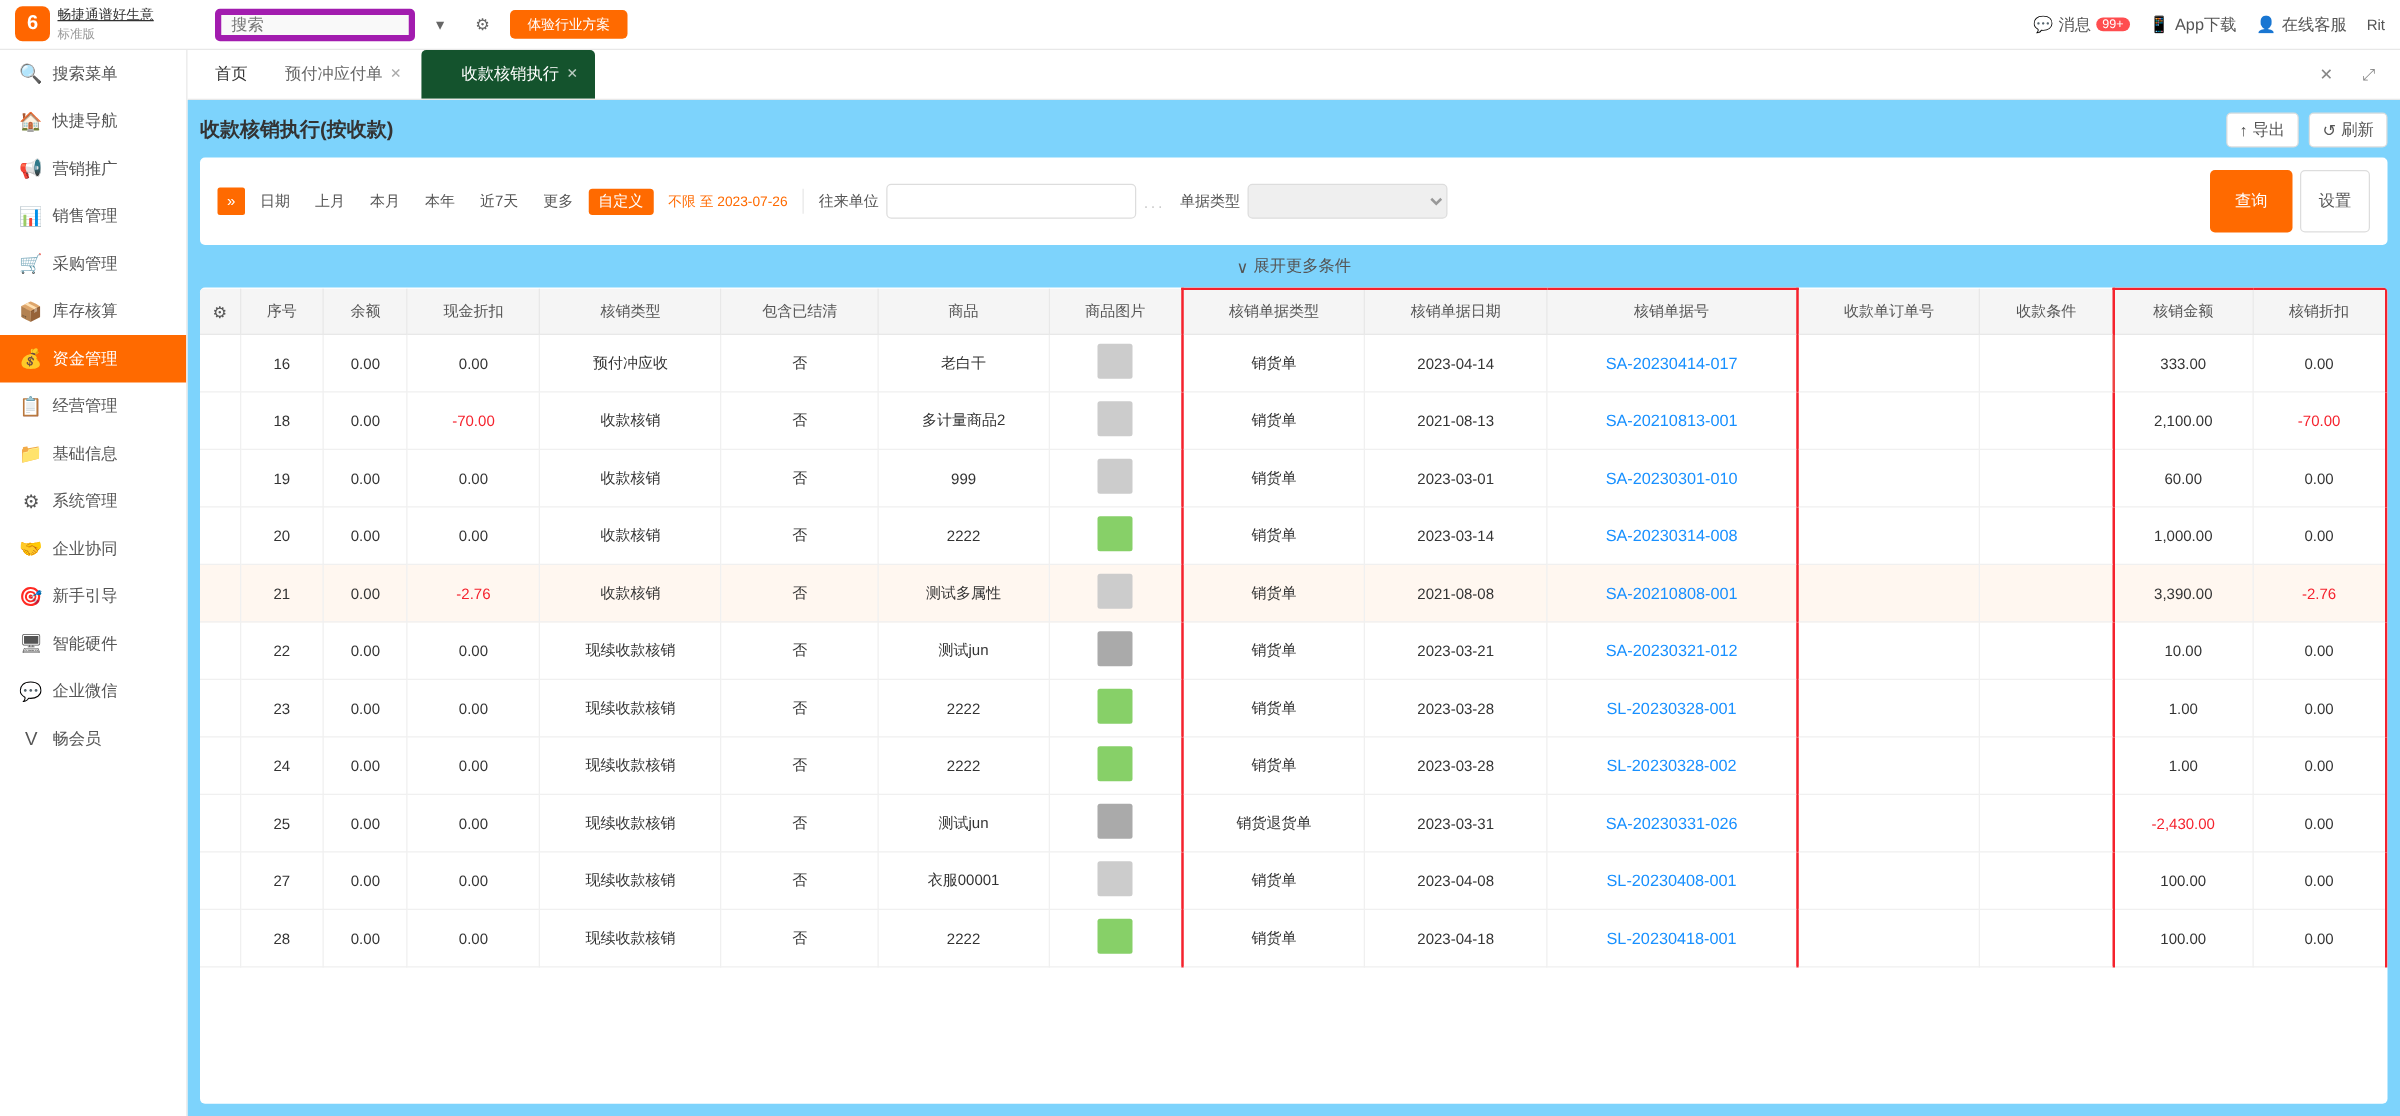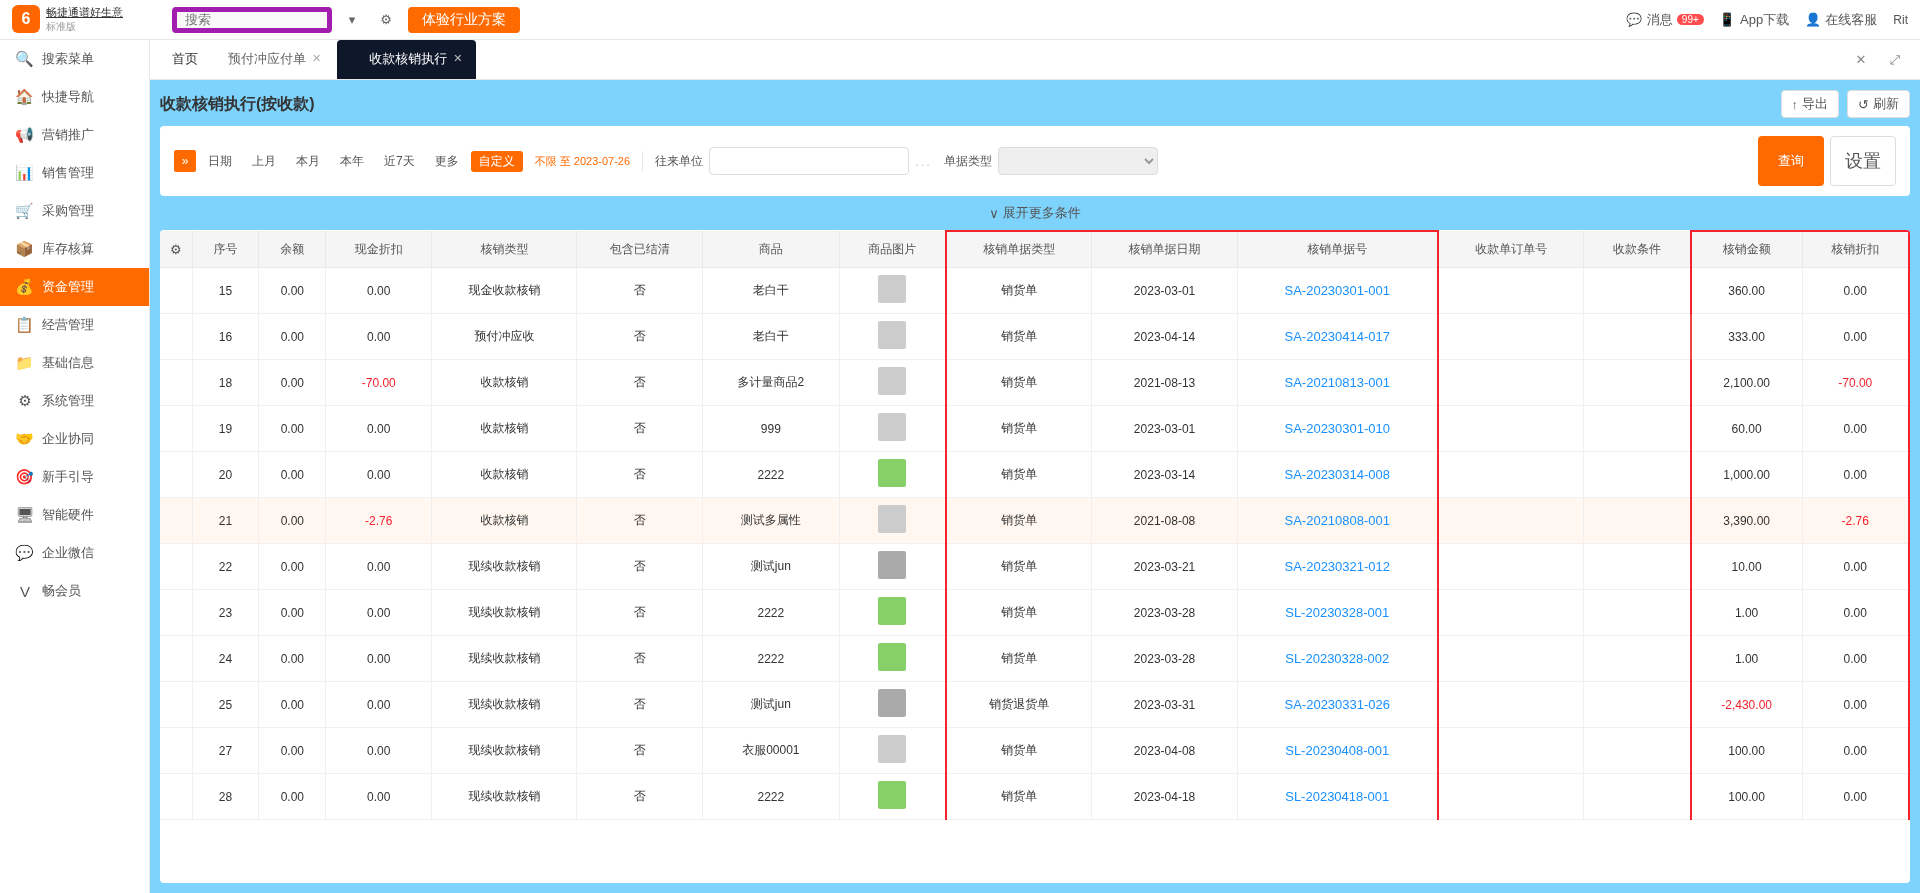--- a/index.html
+++ b/index.html
@@ -8,41 +8,41 @@
     
     .top-bar { height: 40px; background: #fff; display: flex; align-items: center; padding: 0 12px; border-bottom: 1px solid #e8e8e8; gap: 10px; }
     .logo-area { display: flex; align-items: center; gap: 6px; width: 150px; }
     .logo-icon { width: 28px; height: 28px; background: #f60; border-radius: 6px; display: flex; align-items: center; justify-content: center; color: #fff; font-size: 16px; font-weight: bold; }
     .logo-text { font-size: 11px; color: #333; line-height: 1.3; text-decoration: underline; }
     .logo-edition { font-size: 10px; color: #999; }
     .top-center { flex: 1; display: flex; align-items: center; gap: 8px; }
     .top-search-input { width: 160px; height: 26px; border: 5px solid #a21caf; border-radius: 4px; padding: 0 8px; color: #ccc; background: #f9f9f9; }
     .top-dropdown-btn { width: 24px; height: 24px; display: flex; align-items: center; justify-content: center; cursor: pointer; color: #666; }
     .top-gear-btn { width: 28px; height: 28px; display: flex; align-items: center; justify-content: center; cursor: pointer; color: #666; }
-    .orange-btn { background: #ff6a00; color: #fff; border: none; border-radius: 4px; padding: 4px 14px; cursor: pointer; font-size: 14px; }
+    .orange-btn { background: #ff6a00; color: #fff; border: none; border-radius: 4px; padding: 4px 14px; cursor: pointer; font-size: 11px; }
     .top-right { display: flex; align-items: center; gap: 16px; }
     .top-right-item { display: flex; align-items: center; gap: 4px; color: #555; cursor: pointer; font-size: 12px; }
     .badge { background: #ff4d4f; color: #fff; border-radius: 8px; padding: 0 5px; font-size: 10px; }
     .user-name { color: #555; font-size: 12px; }
 
     
     .layout { display: flex; flex: 1; overflow: hidden; }
     .sidebar { width: 150px; background: #fff; border-right: 1px solid #e8e8e8; display: flex; flex-direction: column; overflow-y: auto; }
     .sidebar-item { display: flex; align-items: center; gap: 8px; padding: 10px 16px; cursor: pointer; color: #555; font-size: 13px; }
     .sidebar-item.active { background: #ff6a00; color: #fff; border-radius: 0; }
     .sidebar-icon { width: 18px; height: 18px; display: flex; align-items: center; justify-content: center; font-size: 15px; }
 
     
     .main { flex: 1; display: flex; flex-direction: column; overflow: hidden; }
 
     
     .tab-bar { height: 40px; background: #fff; border-bottom: 1px solid #e8e8e8; display: flex; align-items: stretch; padding: 0 8px; gap: 2px; }
     .tab-item { display: flex; align-items: center; gap: 6px; padding: 0 14px; cursor: pointer; font-size: 13px; color: #666; border-bottom: 2px solid transparent; height: 100%; }
     .tab-item.home { color: #333; font-size: 13px; }
-    .tab-item.active { color: #fff; background: #0f172a; border-radius: 4px 4px 0 0; padding-left: 32px; }
+    .tab-item.active { color: #fff; background: #14532d; border-radius: 4px 4px 0 0; padding-left: 32px; }
     .tab-close { font-size: 11px; color: rgba(255,255,255,0.7); cursor: pointer; }
     .tab-close-gray { font-size: 11px; color: #aaa; cursor: pointer; }
     .tab-actions { margin-left: auto; display: flex; align-items: center; gap: 8px; padding-right: 4px; }
     .tab-action-btn { width: 26px; height: 26px; display: flex; align-items: center; justify-content: center; cursor: pointer; color: #888; }
 
     
     .page-content { flex: 1; overflow: hidden; display: flex; flex-direction: column; background: #7dd3fc; padding: 10px; gap: 8px; }
     .page-header { display: flex; align-items: center; justify-content: space-between; }
     .page-title { font-size: 16px; font-weight: bold; color: #333; }
     .header-actions { display: flex; gap: 8px; }
@@ -55,21 +55,21 @@
     .filter-date-btns { display: flex; gap: 4px; }
     .date-btn { padding: 2px 8px; border-radius: 3px; cursor: pointer; color: #555; font-size: 12px; border: none; background: none; }
     .date-btn.custom { background: #ff6a00; color: #fff; border-radius: 3px; padding: 2px 8px; }
     .date-range { color: #ff6a00; font-size: 11px; }
     .filter-divider { width: 1px; height: 20px; background: #e8e8e8; }
     .filter-input-wrap { display: flex; align-items: center; gap: 6px; }
     .filter-input { height: 28px; border: 1px solid #ddd; border-radius: 4px; padding: 0 8px; min-width: 200px; color: #999; }
     .filter-dots { color: #ccc; letter-spacing: 2px; }
     .filter-select { height: 28px; border: 1px solid #ddd; border-radius: 4px; padding: 0 8px; min-width: 160px; color: #999; }
     .query-btn { background: #ff6a00; color: #fff; border: none; border-radius: 4px; padding: 16px 20px; cursor: pointer; font-size: 13px; }
-    .setting-btn { background: #fff; color: #555; border: 1px solid #ddd; border-radius: 4px; padding: 5px 14px; cursor: pointer; font-size: 18px; }
+    .setting-btn { background: #fff; color: #555; border: 1px solid #ddd; border-radius: 4px; padding: 5px 14px; cursor: pointer; font-size: 13px; }
     .expand-conditions { display: flex; align-items: center; gap: 4px; color: #555; cursor: pointer; font-size: 12px; }
 
     
     .table-wrap { flex: 1; background: #fff; border-radius: 4px; overflow: auto; position: relative; }
     table { width: 100%; border-collapse: collapse; min-width: 1600px; }
     thead tr { background: #f5f5f5; }
     th { padding: 9px 8px; text-align: center; color: #555; font-weight: normal; border-bottom: 1px solid #e8e8e8; border-right: 1px solid #e8e8e8; font-size: 12px; white-space: nowrap; }
     td { padding: 7px 8px; text-align: center; border-bottom: 1px solid #f0f0f0; border-right: 1px solid #f0f0f0; color: #333; font-size: 12px; white-space: nowrap; }
     tr.highlighted td { background: #fff7f0; }
     .link-text { color: #1890ff; cursor: pointer; text-decoration: none; }
@@ -264,37 +264,20 @@
               <th class="th-highlight" style="border-top:2px solid #f5222d; border-left:2px solid #f5222d;">核销单据类型</th>
               <th class="th-highlight" style="border-top:2px solid #f5222d;">核销单据日期</th>
               <th class="th-highlight" style="border-top:2px solid #f5222d; border-right:2px solid #f5222d;">核销单据号</th>
               <th>收款单订单号</th>
               <th>收款条件</th>
               <th class="th-highlight" style="border-top:2px solid #f5222d; border-left:2px solid #f5222d;">核销金额</th>
               <th class="th-highlight" style="border-top:2px solid #f5222d; border-right:2px solid #f5222d;">核销折扣</th>
             </tr>
           </thead>
           <tbody id="table-body">
-          <tr>
-    <td></td>
-    <td>15</td>
-    <td>0.00</td>
-    <td class="">0.00</td>
-    <td>现金收款核销</td>
-    <td>否</td>
-    <td>老白干</td>
-    <td><div class="img-thumb" style="background:#ccc;margin:auto;"></div></td>
-    <td style="border-left:2px solid #f5222d;">销货单</td>
-    <td>2023-03-01</td>
-    <td style="border-right:2px solid #f5222d;"><a class="link-text">SA-20230301-001</a></td>
-    <td></td>
-    <td></td>
-    <td class="" style="border-left:2px solid #f5222d;">360.00</td>
-    <td class="" style="border-right:2px solid #f5222d;">0.00</td>
-  </tr>
               <tr>
     <td></td>
     <td>16</td>
     <td>0.00</td>
     <td class="">0.00</td>
     <td>预付冲应收</td>
     <td>否</td>
     <td>老白干</td>
     <td><div class="img-thumb" style="background:#ccc;margin:auto;"></div></td>
     <td style="border-left:2px solid #f5222d;">销货单</td>

